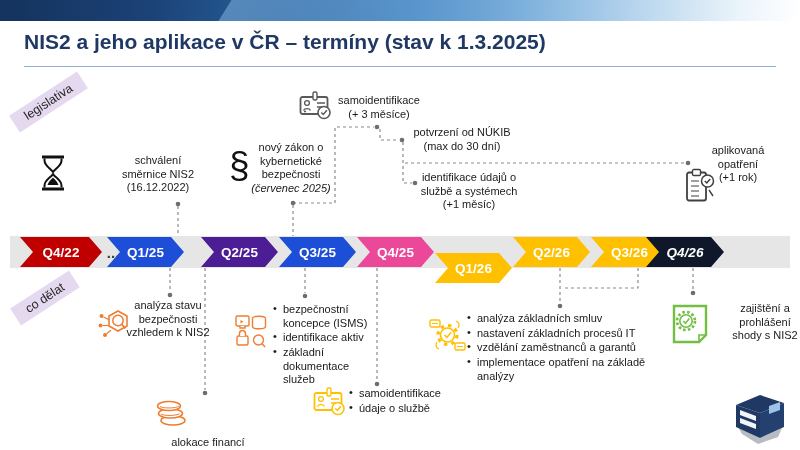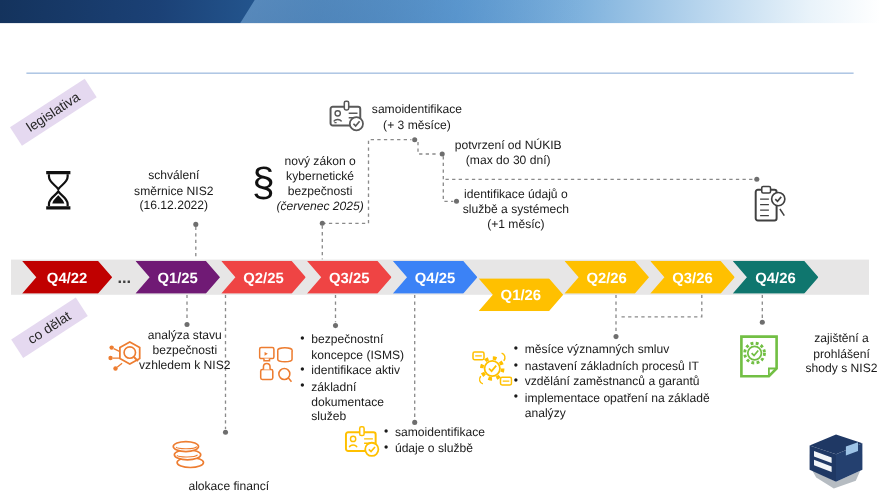--- a/index.html
+++ b/index.html
@@ -32,20 +32,21 @@
 </style>
 </head>
 <body>
 
 <div id="slide">
 
   <div class="banner">
       <div class="seam"></div>
     </div>
 
+  <div class="title">NIS2 a jeho aplikace v ČR – termíny (stav k 1.3.2025)</div>
   <div class="rule"></div>
 
   <div class="tag" style="left:8px;top:92px;">legislativa</div>
   <div class="tag" style="left:10px;top:288px;">co dělat</div>
 
   <svg class="connectors" width="800" height="450">
     <g fill="none" stroke="#8a8a8a" stroke-width="1.2" stroke-dasharray="3 3">
       <path d="M178 206 V236"></path>
       <path d="M293 205 V236"></path>
       <path d="M293 203 H335 V127 H374"></path>
@@ -116,58 +117,63 @@
     <div>potvrzení od NÚKIB</div>
     <div>(max do 30 dní)</div>
   </div>
 
   <div class="ann" style="left:418px;top:171px;width:102px;">
     <div>identifikace údajů o</div>
     <div>službě a systémech</div>
     <div>(+1 měsíc)</div>
   </div>
 
+  <div class="ann" style="left:702px;top:144px;width:72px;">
+    <div>aplikovaná</div>
+    <div>opatření</div>
+    <div>(+1 rok)</div>
+  </div>
   <span class="icon" style="left:685px;top:168px;">
     <svg width="30" height="36" viewBox="0 0 30 36">
       <rect x="2" y="4.5" width="19" height="28" rx="2" fill="#fff" stroke="#404040" stroke-width="1.8"></rect>
       <rect x="7.5" y="1.5" width="8" height="6" rx="1.3" fill="#fff" stroke="#404040" stroke-width="1.4"></rect>
       <path d="M6 13h8M6 18h8M6 23h8M6 28h8" stroke="#404040" stroke-width="1.2"></path>
       <circle cx="22.5" cy="13" r="6" fill="#fff" stroke="#404040" stroke-width="1.5"></circle>
       <path d="M19.8 13l2 2 3.4-4" stroke="#404040" stroke-width="1.5" fill="none"></path>
       <path d="M24 22l4 6" stroke="#404040" stroke-width="1.4"></path>
     </svg>
   </span>
 
   <div class="tl-band"></div>
   <div class="chev" style="left: 20px; width: 82px; background: rgb(192, 0, 0);">
       <span>Q4/22</span>
     </div>
   <div class="ellipsis">...</div>
-  <div class="chev" style="left: 123px; width: 77px; background: #701a75; justify-content: center;">
+  <div class="chev" style="left: 107px; width: 77px; background: #1d4ed8; justify-content: center;">
       <span>Q1/25</span>
     </div>
-  <div class="chev" style="left: 201px; width: 77px; background: #ef4444;">
+  <div class="chev" style="left: 201px; width: 77px; background: #4c1d95;">
       <span>Q2/25</span>
     </div>
-  <div class="chev" style="left: 279px; width: 77px; background: #ef4444;">
+  <div class="chev" style="left: 279px; width: 77px; background: #1d4ed8;">
       <span>Q3/25</span>
     </div>
-  <div class="chev" style="left: 357px; width: 77px; background: #3b82f6;">
+  <div class="chev" style="left: 357px; width: 77px; background: #ec4899;">
       <span>Q4/25</span>
     </div>
   <div class="chev" style="left: 435px; width: 77px; background: rgb(255, 192, 0); margin-top: 16px;">
       <span>Q1/26</span>
     </div>
   <div class="chev" style="left: 513px; width: 77px; background: rgb(255, 192, 0); align-items: center;">
       <span>Q2/26</span>
     </div>
   <div class="chev" style="left: 591px; width: 77px; background: rgb(255, 192, 0);">
       <span>Q3/26</span>
     </div>
-  <div class="chev" style="left: 666px; width: 78px; background: #0f766e;">
+  <div class="chev" style="left: 646px; width: 78px; background: #0f172a; font-style: italic;">
       <span>Q4/26</span>
     </div>
 
   <span class="icon" style="left:97px;top:306px;">
     <svg width="35" height="37" viewBox="0 0 35 37">
       <path d="M21 5l9 5v10l-9 5-9-5V10z" fill="none" stroke="#ed7d31" stroke-width="1.6"></path>
       <circle cx="21" cy="14.5" r="5.2" fill="none" stroke="#ed7d31" stroke-width="1.5"></circle>
       <path d="M24.8 18.5l3.6 3.8" stroke="#ed7d31" stroke-width="1.8"></path>
       <circle cx="4.5" cy="10" r="2" fill="#ed7d31"></circle>
         <circle cx="3.5" cy="19.5" r="2" fill="#ed7d31"></circle>
@@ -244,21 +250,21 @@
       </g>
       <path d="M3 7.5h6M28 30.5h6" stroke="#ffc000" stroke-width="1"></path>
       <circle cx="18.5" cy="19" r="9.5" fill="none" stroke="#ffc000" stroke-width="3.2" stroke-dasharray="3.4 4.1"></circle>
       <circle cx="18.5" cy="19" r="7" fill="#fff" stroke="#ffc000" stroke-width="1.6"></circle>
       <path d="M15.5 19l2.4 2.4 4.2-5" stroke="#ffc000" stroke-width="1.6" fill="none"></path>
       <path d="M8 26c-2 3-1 6 2 7M29 12c2-3 1-6-2-7" stroke="#ffc000" stroke-width="1.3" fill="none"></path>
     </svg>
   </span>
   <div class="blist" style="left:466px;top:312px;width:218px;">
     <ul>
-      <li>měsíce významných smluv</li>
+      <li>analýza základních smluv</li>
       <li>nastavení základních procesů IT</li>
       <li>vzdělání zaměstnanců a garantů</li>
       <li>implementace opatření na základě analýzy</li>
     </ul>
   </div>
 
   <span class="icon" style="left:671px;top:303px;">
     <svg width="38" height="42" viewBox="0 0 38 42">
       <path d="M3 3h32v29l-7 7H3z" fill="#fff" stroke="#72bf44" stroke-width="2.4"></path>
       <path d="M28 39v-7h7" fill="none" stroke="#72bf44" stroke-width="1.6"></path>

